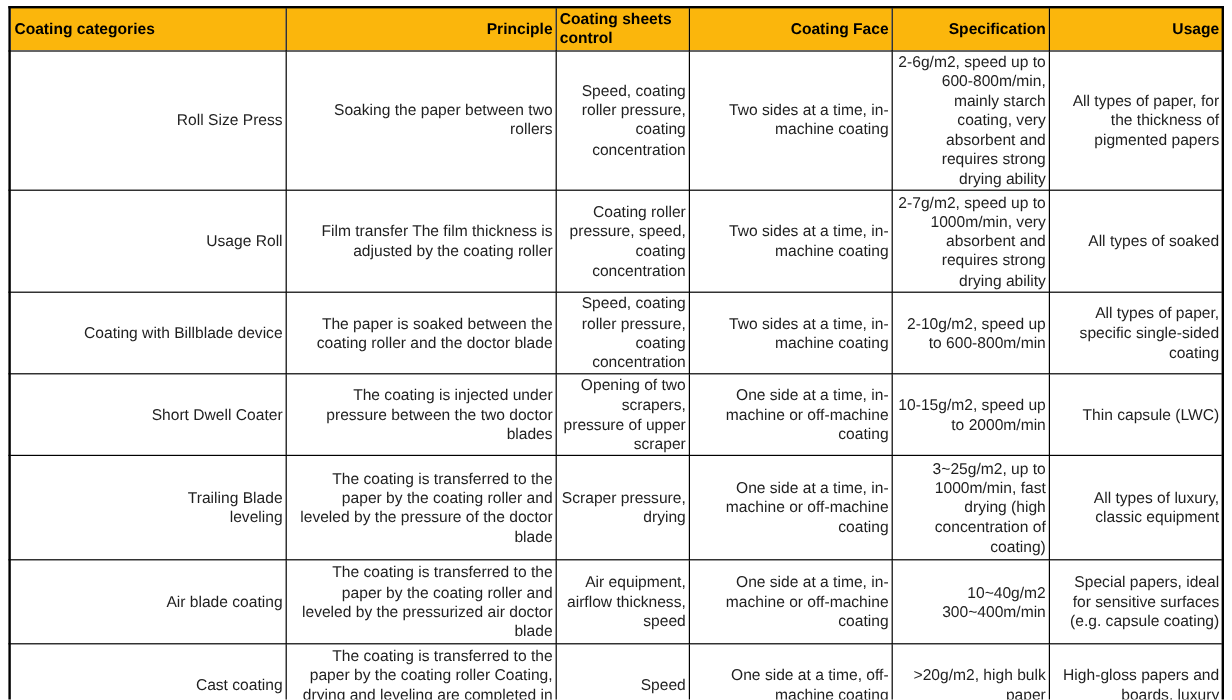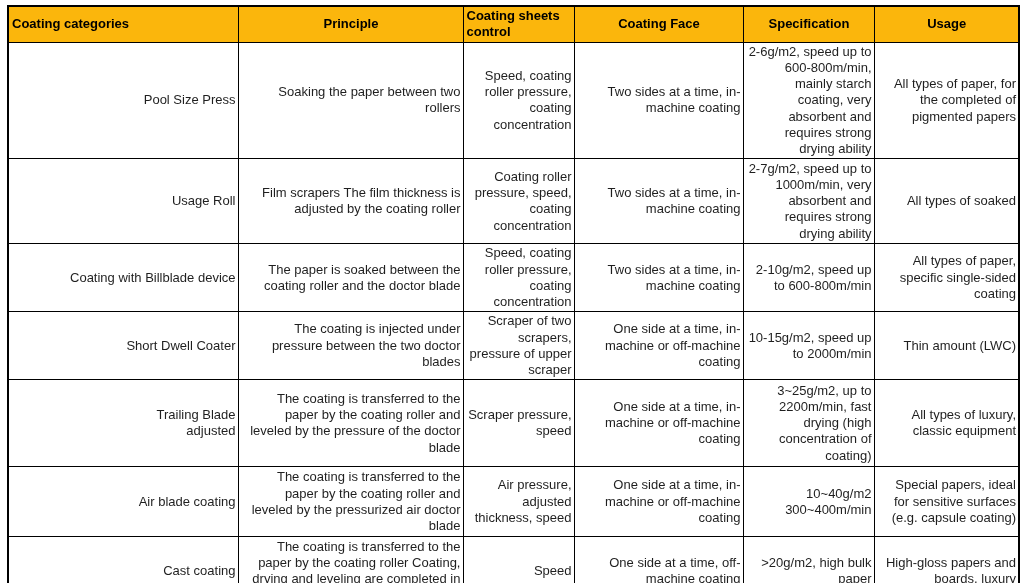--- a/index.html
+++ b/index.html
@@ -31,21 +31,21 @@
     border: 1px solid var(--border);
     vertical-align: middle;
     padding: 1px 2px 1px 3px;
     overflow: hidden;
   }
   thead tr { height: 35px; }
   th {
     background: var(--header-bg);
     color: #000000;
     font-weight: bold;
-    text-align: center;
+    text-align: right;
   }
   th.align-left { text-align: left; }
   td {
     text-align: right;
     white-space: pre-line;
     word-wrap: break-word;
   }
   tbody tr:nth-child(1) { height: 106px; }
   tbody tr:nth-child(2) { height: 85px; }
   tbody tr:nth-child(3) { height: 66px; }
@@ -71,64 +71,64 @@
       <th class="align-left">Coating categories</th>
       <th>Principle</th>
       <th class="align-left">Coating sheets control</th>
       <th>Coating Face</th>
       <th>Specification</th>
       <th>Usage</th>
     </tr>
   </thead>
   <tbody>
     <tr>
-      <td>Pool Size Press</td>
+      <td>Roll Size Press</td>
       <td>Soaking the paper between two rollers</td>
       <td>Speed, coating roller pressure, coating concentration</td>
       <td>Two sides at a time, in-machine coating</td>
       <td>2-6g/m2, speed up to 600-800m/min, mainly starch coating, very absorbent and requires strong drying ability</td>
-      <td>All types of paper, for the completed of pigmented papers</td>
+      <td>All types of paper, for the thickness of pigmented papers</td>
     </tr>
     <tr>
       <td>Usage Roll</td>
-      <td>Film scrapers The film thickness is adjusted by the coating roller</td>
+      <td>Film transfer The film thickness is adjusted by the coating roller</td>
       <td>Coating roller pressure, speed, coating concentration</td>
       <td>Two sides at a time, in-machine coating</td>
       <td>2-7g/m2, speed up to 1000m/min, very absorbent and requires strong drying ability</td>
       <td>All types of soaked</td>
     </tr>
     <tr>
       <td>Coating with Billblade device</td>
       <td>The paper is soaked between the coating roller and the doctor blade</td>
       <td>Speed, coating roller pressure, coating concentration</td>
       <td>Two sides at a time, in-machine coating</td>
       <td>2-10g/m2, speed up to 600-800m/min</td>
       <td>All types of paper, specific single-sided coating</td>
     </tr>
     <tr>
       <td>Short Dwell Coater</td>
       <td>The coating is injected under pressure between the two doctor blades</td>
-      <td>Scraper of two scrapers, pressure of upper scraper</td>
+      <td>Opening of two scrapers, pressure of upper scraper</td>
       <td>One side at a time, in-machine or off-machine coating</td>
       <td>10-15g/m2, speed up to 2000m/min</td>
-      <td>Thin amount (LWC)</td>
+      <td>Thin capsule (LWC)</td>
     </tr>
     <tr>
       <td>Trailing Blade
-adjusted</td>
+leveling</td>
       <td>The coating is transferred to the paper by the coating roller and leveled by the pressure of the doctor blade</td>
-      <td>Scraper pressure, speed</td>
+      <td>Scraper pressure, drying</td>
       <td>One side at a time, in-machine or off-machine coating</td>
-      <td>3~25g/m2, up to 2200m/min, fast drying (high concentration of coating)</td>
+      <td>3~25g/m2, up to 1000m/min, fast drying (high concentration of coating)</td>
       <td>All types of luxury, classic equipment</td>
     </tr>
     <tr>
       <td>Air blade coating</td>
       <td>The coating is transferred to the paper by the coating roller and leveled by the pressurized air doctor blade</td>
-      <td>Air pressure, adjusted thickness, speed</td>
+      <td>Air equipment, airflow thickness, speed</td>
       <td>One side at a time, in-machine or off-machine coating</td>
       <td>10~40g/m2
 300~400m/min</td>
       <td>Special papers, ideal for sensitive surfaces (e.g. capsule coating)</td>
     </tr>
     <tr>
       <td>Cast coating</td>
       <td>The coating is transferred to the paper by the coating roller Coating, drying and leveling are completed in one step</td>
       <td>Speed</td>
       <td>One side at a time, off-machine coating</td>

